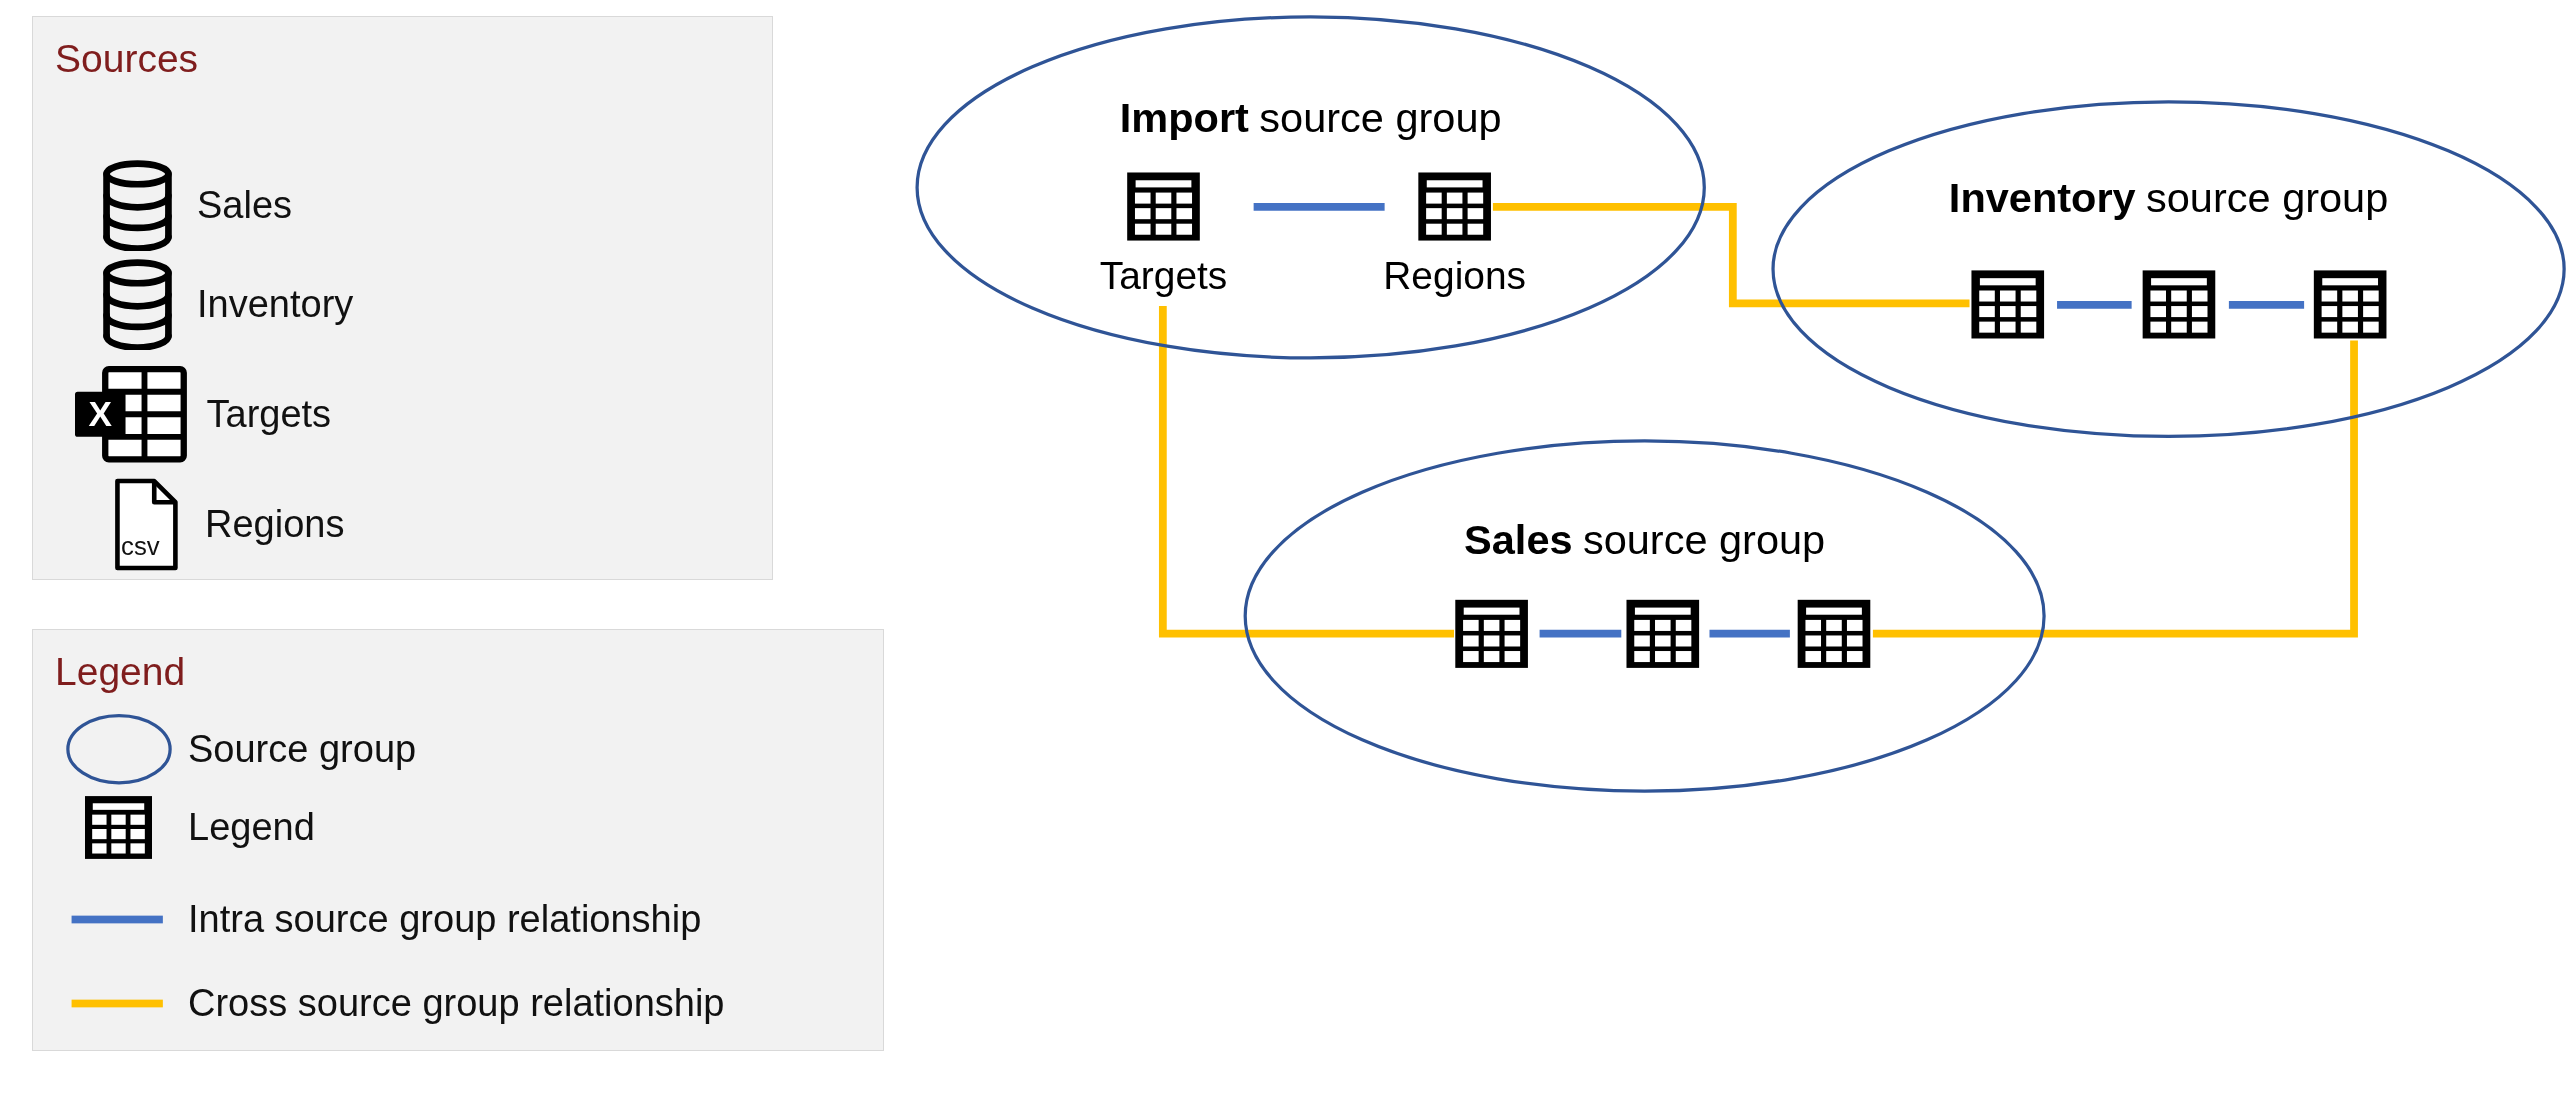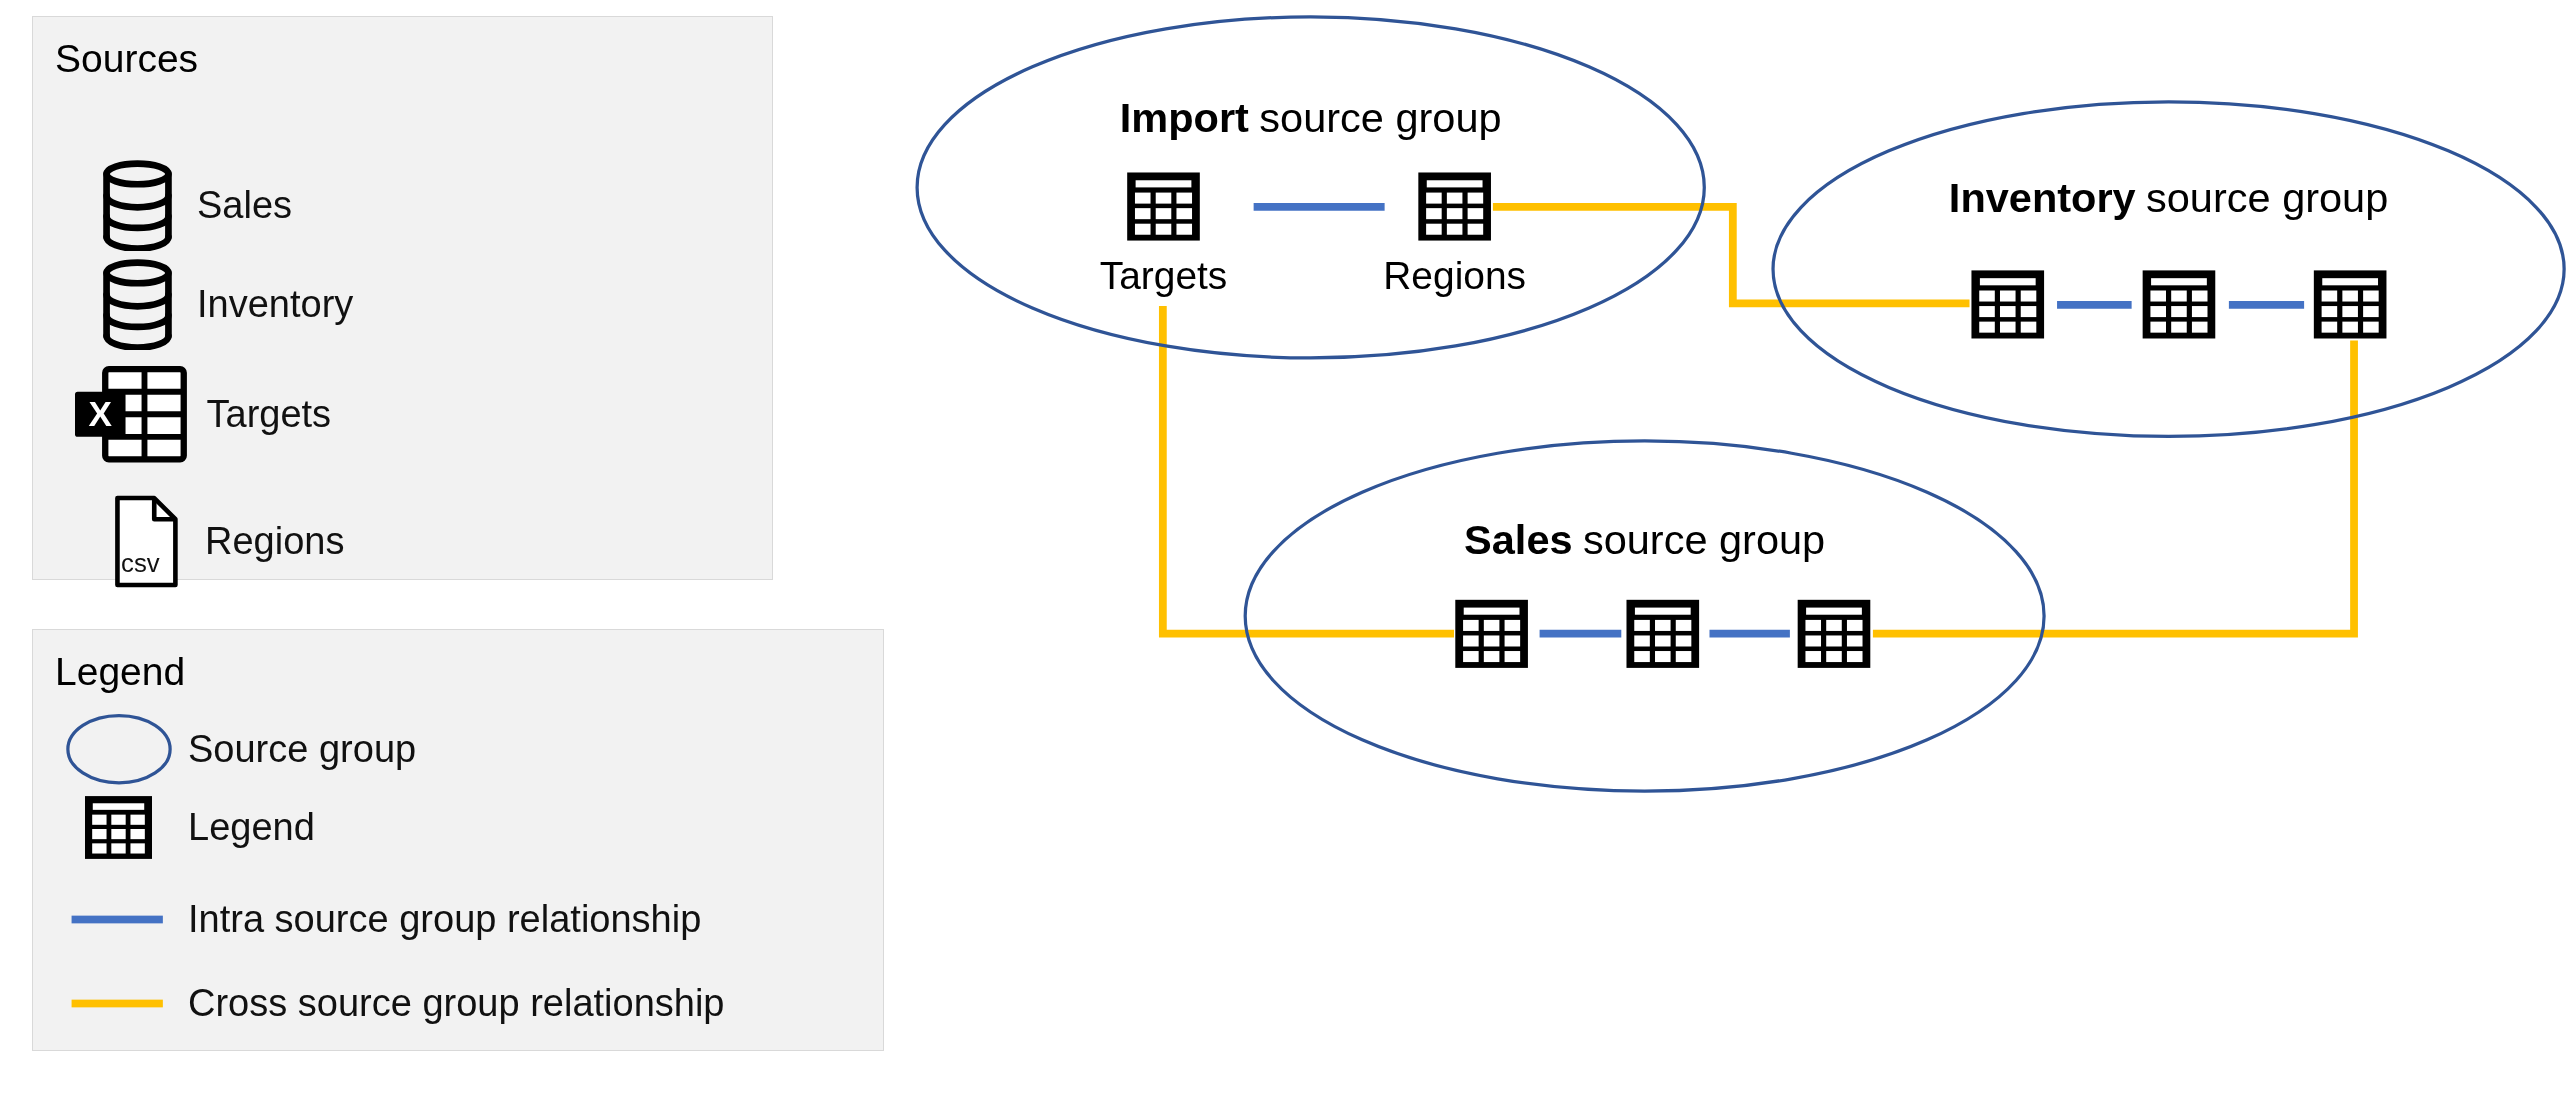--- a/index.html
+++ b/index.html
@@ -5,21 +5,21 @@
   html,body{margin:0;padding:0;}
   body{
     width:2576px;height:1103px;position:relative;overflow:hidden;
     background:#ffffff;font-family:"Liberation Sans", sans-serif;color:#111;
   }
   .panel{
     position:absolute;background:#F2F2F2;border:1.9px solid #D9D9D9;box-sizing:border-box;
   }
   #sources-panel{left:32px;top:16px;width:741px;height:564px;}
   #legend-panel{left:32px;top:629px;width:852px;height:422px;padding-left:20px;}
-  .panel-title{position:absolute;left:22px;top:21px;font-size:39px;line-height:1.1;color:#000000;}
+  .panel-title{position:absolute;left:22px;top:21px;font-size:39px;line-height:1.1;color:#7f1d1d;}
   .row{position:absolute;display:flex;align-items:center;}
   .row .label{font-size:38px;white-space:nowrap;color:#111;}
   .icon-box{display:flex;align-items:center;justify-content:center;}
   #diagram-svg{position:absolute;left:0;top:0;}
   .gtitle{font-size:64px;fill:#000;}
   .gtitle .b{font-weight:700;}
   .tlabel{font-size:60px;fill:#000;}
   svg text{font-family:"Liberation Sans", sans-serif;}
 </style>
 </head>
@@ -80,21 +80,21 @@
         <path d="M 69,57 H 243" stroke="#000" stroke-width="13" fill="none"></path>
         <path d="M 69,107 H 243" stroke="#000" stroke-width="13" fill="none"></path>
         <path d="M 69,157 H 243" stroke="#000" stroke-width="13" fill="none"></path>
         <rect x="2" y="57" width="112" height="100" rx="6" fill="#000"></rect>
         <text x="58" y="134" text-anchor="middle" font-size="78" font-weight="700" fill="#fff">X</text>
       </svg>
     </span>
     <span class="label" style="margin-left:19.5px;">Targets</span>
   </div>
 
-  <div class="row" style="left:78px;top:477px;height:95px;">
+  <div class="row" style="left:78px;top:460px;height:95px;">
     <span class="icon-box">
       <svg width="69" height="95" viewBox="0 0 150 205">
         <path d="M 14,8 H 94 L 140,54 V 197 H 14 Z" fill="#fff" stroke="#000" stroke-width="10" stroke-linejoin="round"></path>
         <path d="M 94,8 V 54 H 140" fill="none" stroke="#000" stroke-width="10" stroke-linejoin="round"></path>
         <text x="22" y="168" font-size="56" fill="#111">csv</text>
       </svg>
     </span>
     <span class="label" style="margin-left:25px;">Regions</span>
   </div>
 </div>

